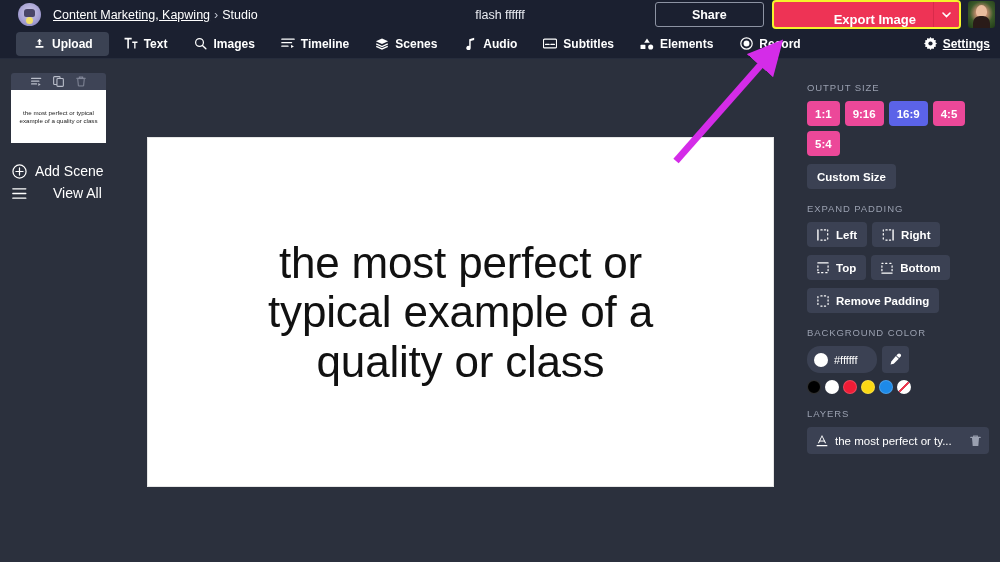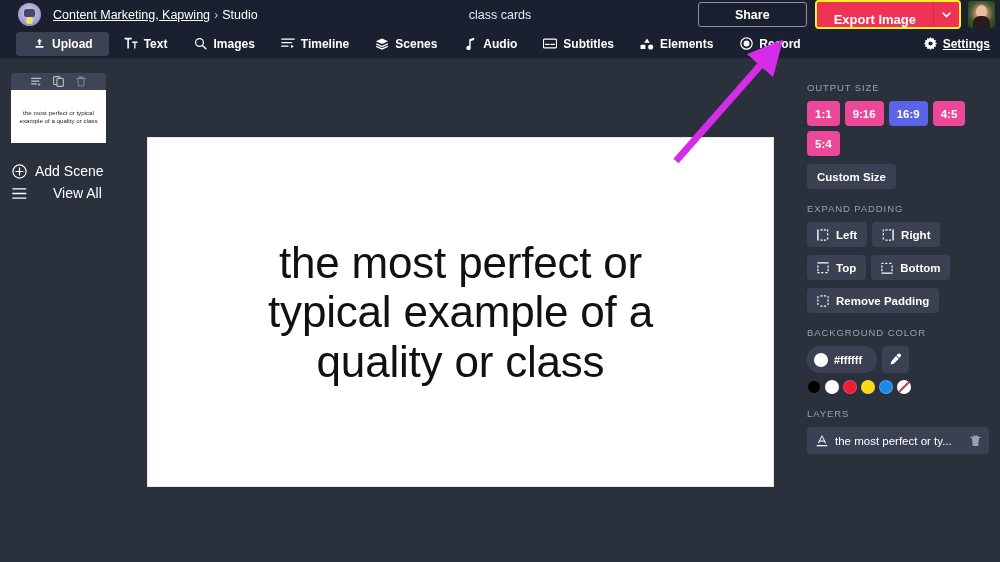--- a/index.html
+++ b/index.html
@@ -51,21 +51,21 @@
     display: flex; align-items: center; justify-content: center;
     margin-right: 8px; cursor: pointer;
   }
   .export-wrap {
     height: 29px; border: 2px solid #f5f32b; border-radius: 4px;
     display: flex; align-items: stretch; background: #ee3355; cursor: pointer;
     margin-right: 7px; overflow: hidden;
   }
   .export-btn {
     padding: 17px 17px; display: flex; align-items: center; justify-content: center;
-    color: #ffffff; font-size: 13px; font-weight: bold; background: #ee3355;
+    color: #ffffff; font-size: 13px; font-weight: bold; background: #ee3355; margin-left: 43px;
   }
   .export-caret {
     width: 26px; display: flex; align-items: center; justify-content: center;
     background: #ee3355; border-left: 1px solid #d82a4a; color: #fff; font-size: 9px;
   }
   .avatar {
     width: 27px; height: 27px; border-radius: 3px; margin-right: 5px; flex: none;
     background: radial-gradient(circle at 50% 45%, #e8b79c 0%, #c98f72 26%, #3c5a2a 58%, #1f3a16 100%);
     position: relative; overflow: hidden;
   }
@@ -155,21 +155,21 @@
   .ratio-btn.active { background: #5b63e8; }
   .pill {
     height: 25px; padding: 0 10px; background: #3b4153; border-radius: 4px;
     color: #ffffff; font-size: 11.5px; font-weight: bold;
     display: flex; align-items: center; justify-content: center; gap: 7px; cursor: pointer;
   }
   .mt16 { margin-top: 14px; }
   .color-row { display: flex; gap: 5px; align-items: center; margin-bottom: 7px; }
   .color-input {
     height: 27px; width: 70px; background: #3b4153; border-radius: 13px;
-    display: flex; align-items: center; gap: 6px; padding: 0 7px; cursor: pointer; font-weight: bold;
+    display: flex; align-items: center; gap: 6px; padding: 0 7px; cursor: pointer;
   }
   .color-dot { width: 14px; height: 14px; border-radius: 50%; background: #ffffff; flex: none; }
   .color-hex { font-size: 11px; color: #ffffff; }
   .eyedrop {
     width: 27px; height: 27px; background: #3b4153; border-radius: 4px;
     display: flex; align-items: center; justify-content: center; cursor: pointer;
   }
   .swatches { display: flex; gap: 4px; align-items: center; }
   .sw { width: 14px; height: 14px; border-radius: 50%; cursor: pointer; border: 1px solid rgba(255,255,255,0.18); }
   .layer-row {
@@ -184,21 +184,21 @@
 </head>
 <body>
 
 <div id="app">
 
   <div class="topbar">
     <div class="logo"></div>
     <div class="breadcrumb">
       <span class="crumb-link">Content Marketing, Kapwing</span><span class="crumb-sep">›</span><span class="crumb-cur">Studio</span>
     </div>
-    <div class="proj-title">class cards</div>
+    <div class="proj-title">flash ffffff</div>
     <div class="topbar-right">
       <div class="share-btn">Share</div>
       <div class="export-wrap">
         <div class="export-btn">Export Image</div>
         <div class="export-caret">
           <svg width="9" height="6" viewBox="0 0 9 6">
               <path d="M1 1l3.5 3.5L8 1" stroke="#fff" stroke-width="1.6" fill="none" stroke-linecap="round"></path>
             </svg>
         </div>
       </div>

